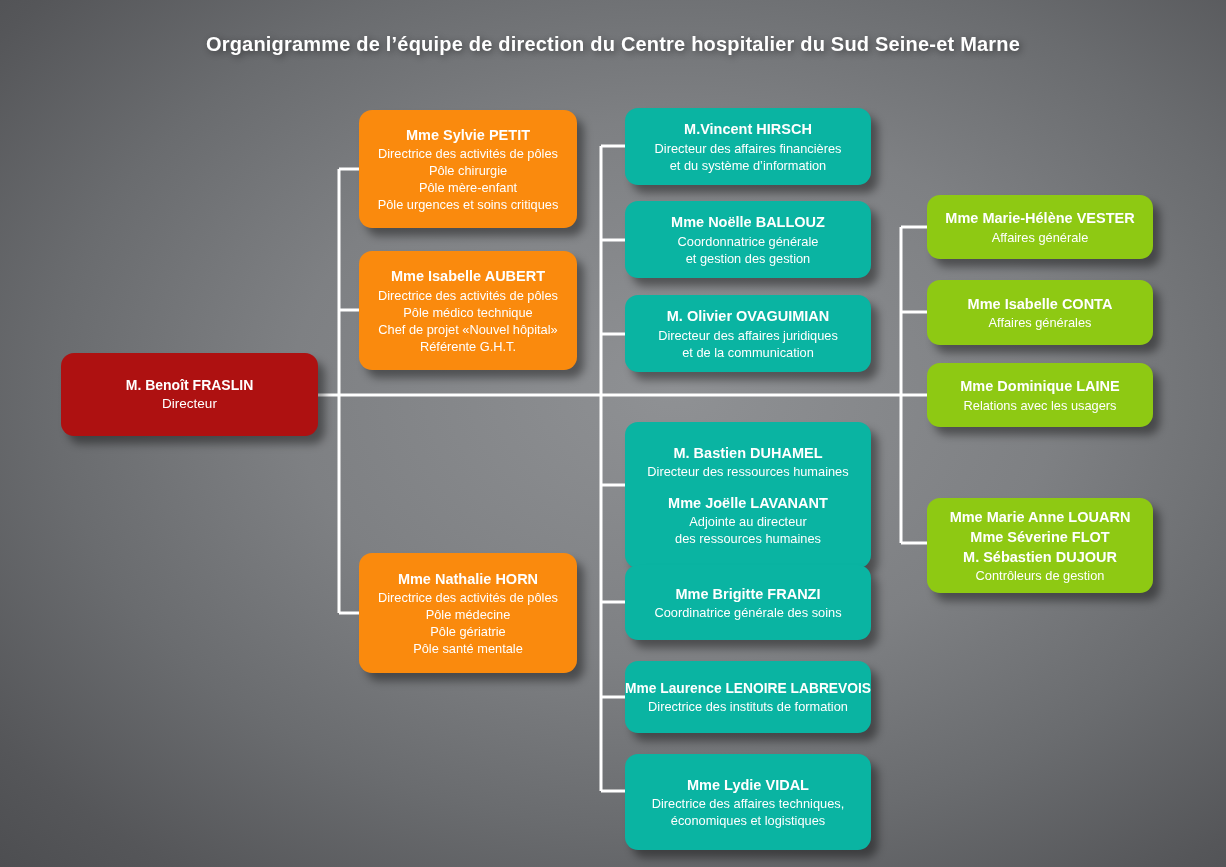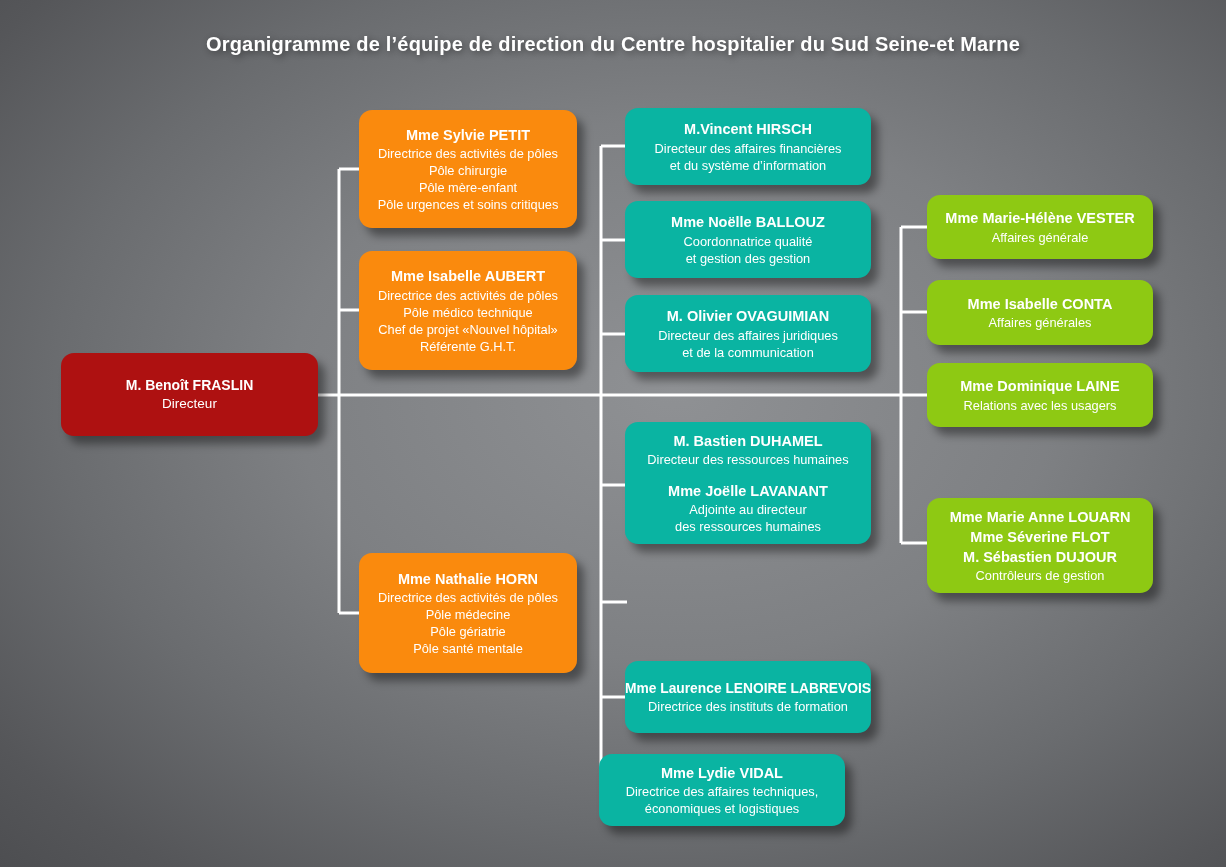--- a/index.html
+++ b/index.html
@@ -78,45 +78,49 @@
   </div>
 
   <div class="box teal" style="left:625px;top:108px;width:246px;height:77px">
     <div class="name">M.Vincent HIRSCH</div>
     <div class="sub">Directeur des affaires financières</div>
     <div class="sub">et du système d’information</div>
   </div>
 
   <div class="box teal" style="left:625px;top:201px;width:246px;height:77px">
     <div class="name">Mme Noëlle BALLOUZ</div>
-    <div class="sub">Coordonnatrice qualité</div>
+    <div class="sub">Coordonnatrice générale</div>
     <div class="sub">et gestion des gestion</div>
   </div>
 
   <div class="box teal" style="left:625px;top:295px;width:246px;height:77px">
     <div class="name">M. Olivier OVAGUIMIAN</div>
     <div class="sub">Directeur des affaires juridiques</div>
     <div class="sub">et de la communication</div>
   </div>
 
-  <div class="box teal" style="left:625px;top:422px;width:246px;height:122px">
+  <div class="box teal" style="left:625px;top:422px;width:246px;height:146px">
     <div class="name">M. Bastien DUHAMEL</div>
     <div class="sub">Directeur des ressources humaines</div>
     <div class="name gap">Mme Joëlle LAVANANT</div>
     <div class="sub">Adjointe au directeur</div>
     <div class="sub">des ressources humaines</div>
   </div>
 
+  <div class="box teal" style="left:625px;top:565px;width:246px;height:75px">
+    <div class="name">Mme Brigitte FRANZI</div>
+    <div class="sub">Coordinatrice générale des soins</div>
+  </div>
 
   <div class="box teal" style="left:625px;top:661px;width:246px;height:72px">
     <div class="name" style="font-size:13.8px">Mme Laurence LENOIRE LABREVOIS</div>
     <div class="sub">Directrice des instituts de formation</div>
   </div>
 
-  <div class="box teal" style="left:599px;top:754px;width:246px;height:72px">
+  <div class="box teal" style="left:625px;top:754px;width:246px;height:96px">
     <div class="name">Mme Lydie VIDAL</div>
     <div class="sub">Directrice des affaires techniques,</div>
     <div class="sub">économiques et logistiques</div>
   </div>
 
   <div class="box green" style="left:927px;top:195px;width:226px;height:64px">
     <div class="name">Mme Marie-Hélène VESTER</div>
     <div class="sub">Affaires générale</div>
   </div>
 

